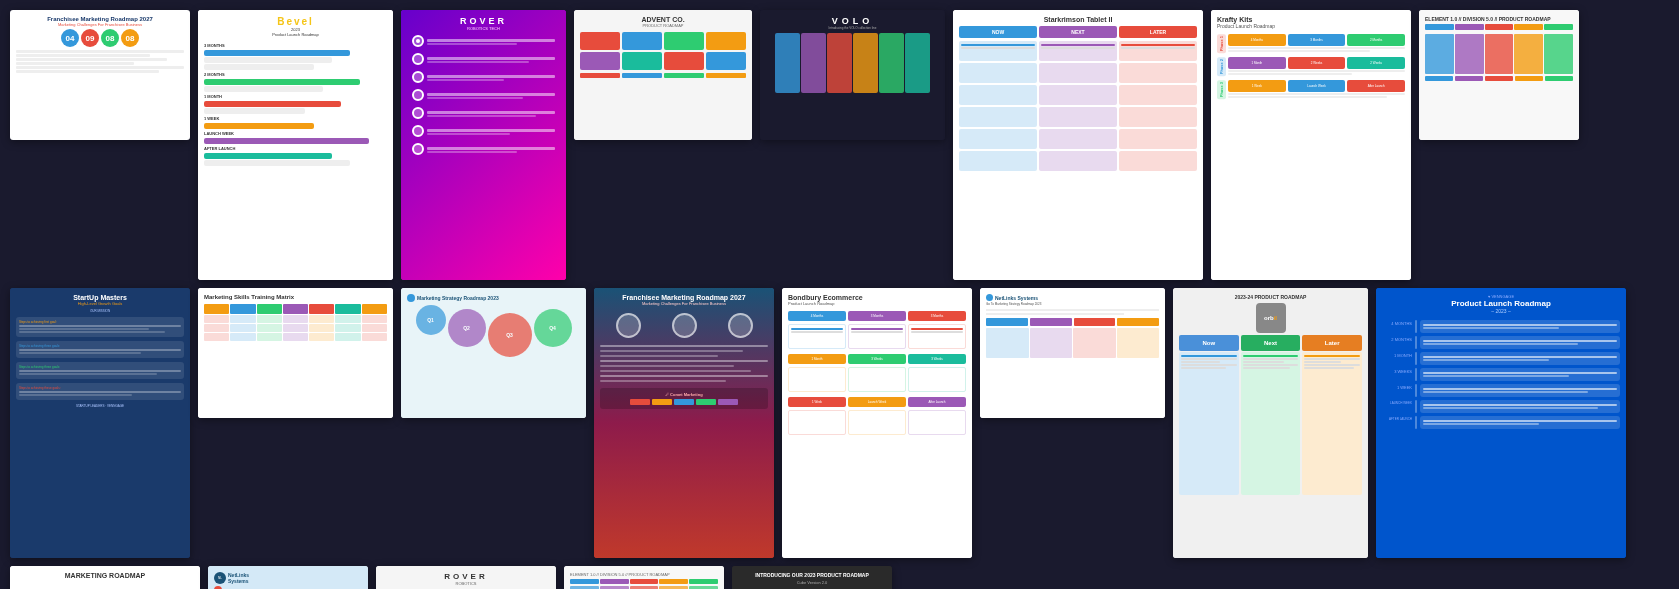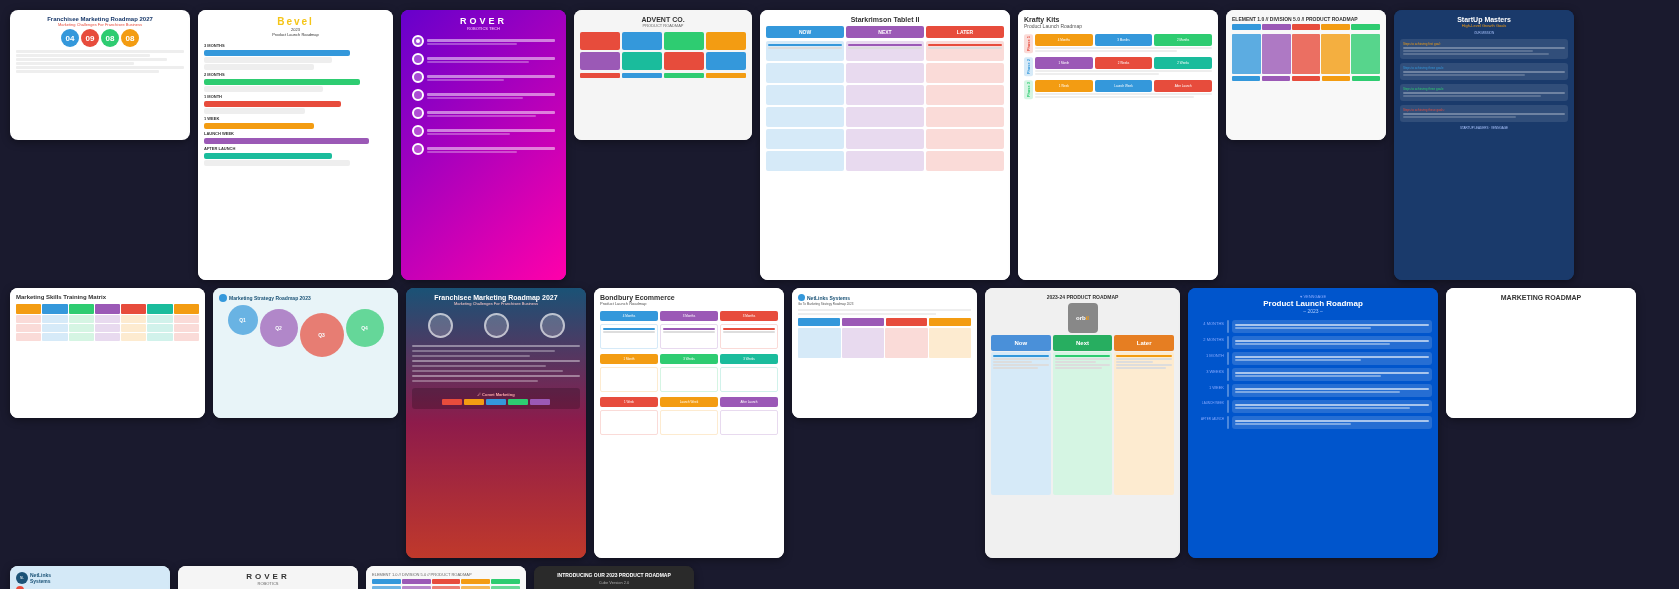--- a/index.html
+++ b/index.html
@@ -14,21 +14,21 @@
       display: flex;
       flex-wrap: wrap;
       gap: 8px;
       padding: 10px;
       align-content: flex-start;
       width: 100%;
       height: 100%;
       overflow: hidden;
     }
     .card {
-      border-radius: 8px;
+      border-radius: 3px;
       overflow: hidden;
       position: relative;
       flex-shrink: 0;
       cursor: pointer;
       box-shadow: 0 2px 8px rgba(0,0,0,0.4);
     }
     .card-inner {
       width: 100%;
       height: 100%;
       display: flex;
@@ -237,20 +237,34 @@
       </div>
       <div style="display:flex; gap:2px; margin-top:3px;">
         <div style="height:5px; background:#e74c3c; flex:1; border-radius:1px;"></div>
         <div style="height:5px; background:#3498db; flex:1; border-radius:1px;"></div>
         <div style="height:5px; background:#2ecc71; flex:1; border-radius:1px;"></div>
         <div style="height:5px; background:#f39c12; flex:1; border-radius:1px;"></div>
       </div>
     </div>
   </div>
 
+  <div class="card card-5">
+    <div class="card-inner" style="background:#1a1a2e;">
+      <div style="font-size:9px; font-weight:900; color:#fff; text-align:center; letter-spacing:4px;">VOLO</div>
+      <div style="font-size:3px; color:#aaa; text-align:center; margin-bottom:3px;">Introducing the VOLO collection line</div>
+      <div style="display:flex; gap:1px; justify-content:center;">
+        <div style="background:#3498db; width:25px; height:60px; border-radius:2px; opacity:0.8;"></div>
+        <div style="background:#9b59b6; width:25px; height:60px; border-radius:2px; opacity:0.8;"></div>
+        <div style="background:#e74c3c; width:25px; height:60px; border-radius:2px; opacity:0.8;"></div>
+        <div style="background:#f39c12; width:25px; height:60px; border-radius:2px; opacity:0.8;"></div>
+        <div style="background:#2ecc71; width:25px; height:60px; border-radius:2px; opacity:0.8;"></div>
+        <div style="background:#1abc9c; width:25px; height:60px; border-radius:2px; opacity:0.8;"></div>
+      </div>
+    </div>
+  </div>
 
   <div class="card card-6">
     <div class="card-inner" style="background:#fff;">
       <div style="font-size:7px; font-weight:bold; color:#333; text-align:center;">Starkrimson Tablet II</div>
 
       <div style="display:flex; gap:2px; margin:3px 0;">
         <div style="background:#3498db; flex:1; height:12px; border-radius:2px; display:flex; align-items:center; justify-content:center; font-size:5px; font-weight:bold; color:#fff;">NOW</div>
         <div style="background:#9b59b6; flex:1; height:12px; border-radius:2px; display:flex; align-items:center; justify-content:center; font-size:5px; font-weight:bold; color:#fff;">NEXT</div>
         <div style="background:#e74c3c; flex:1; height:12px; border-radius:2px; display:flex; align-items:center; justify-content:center; font-size:5px; font-weight:bold; color:#fff;">LATER</div>
       </div>

